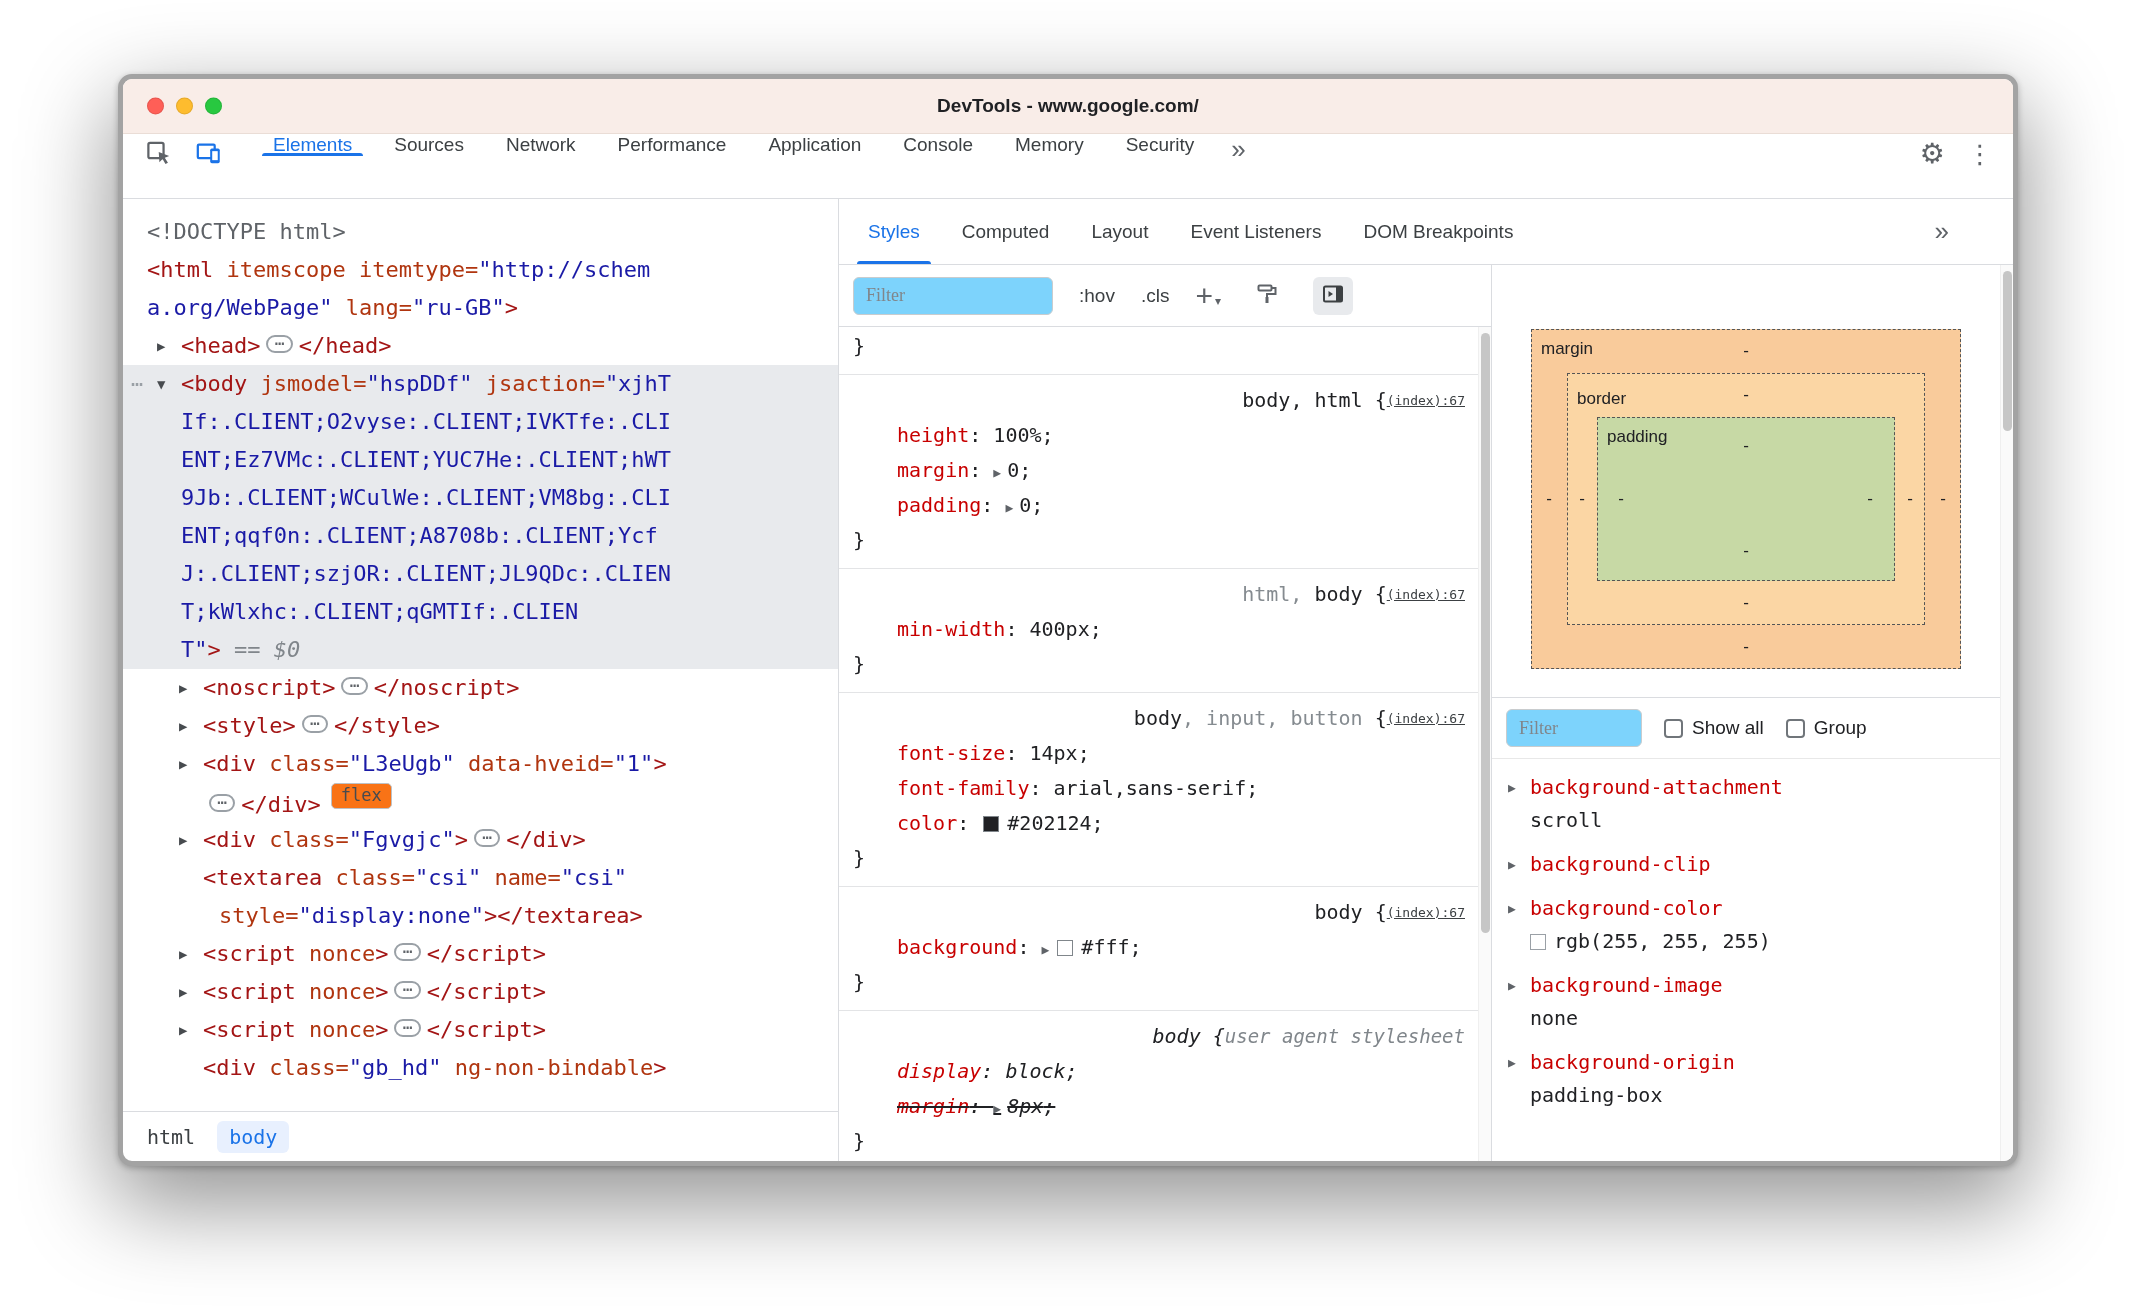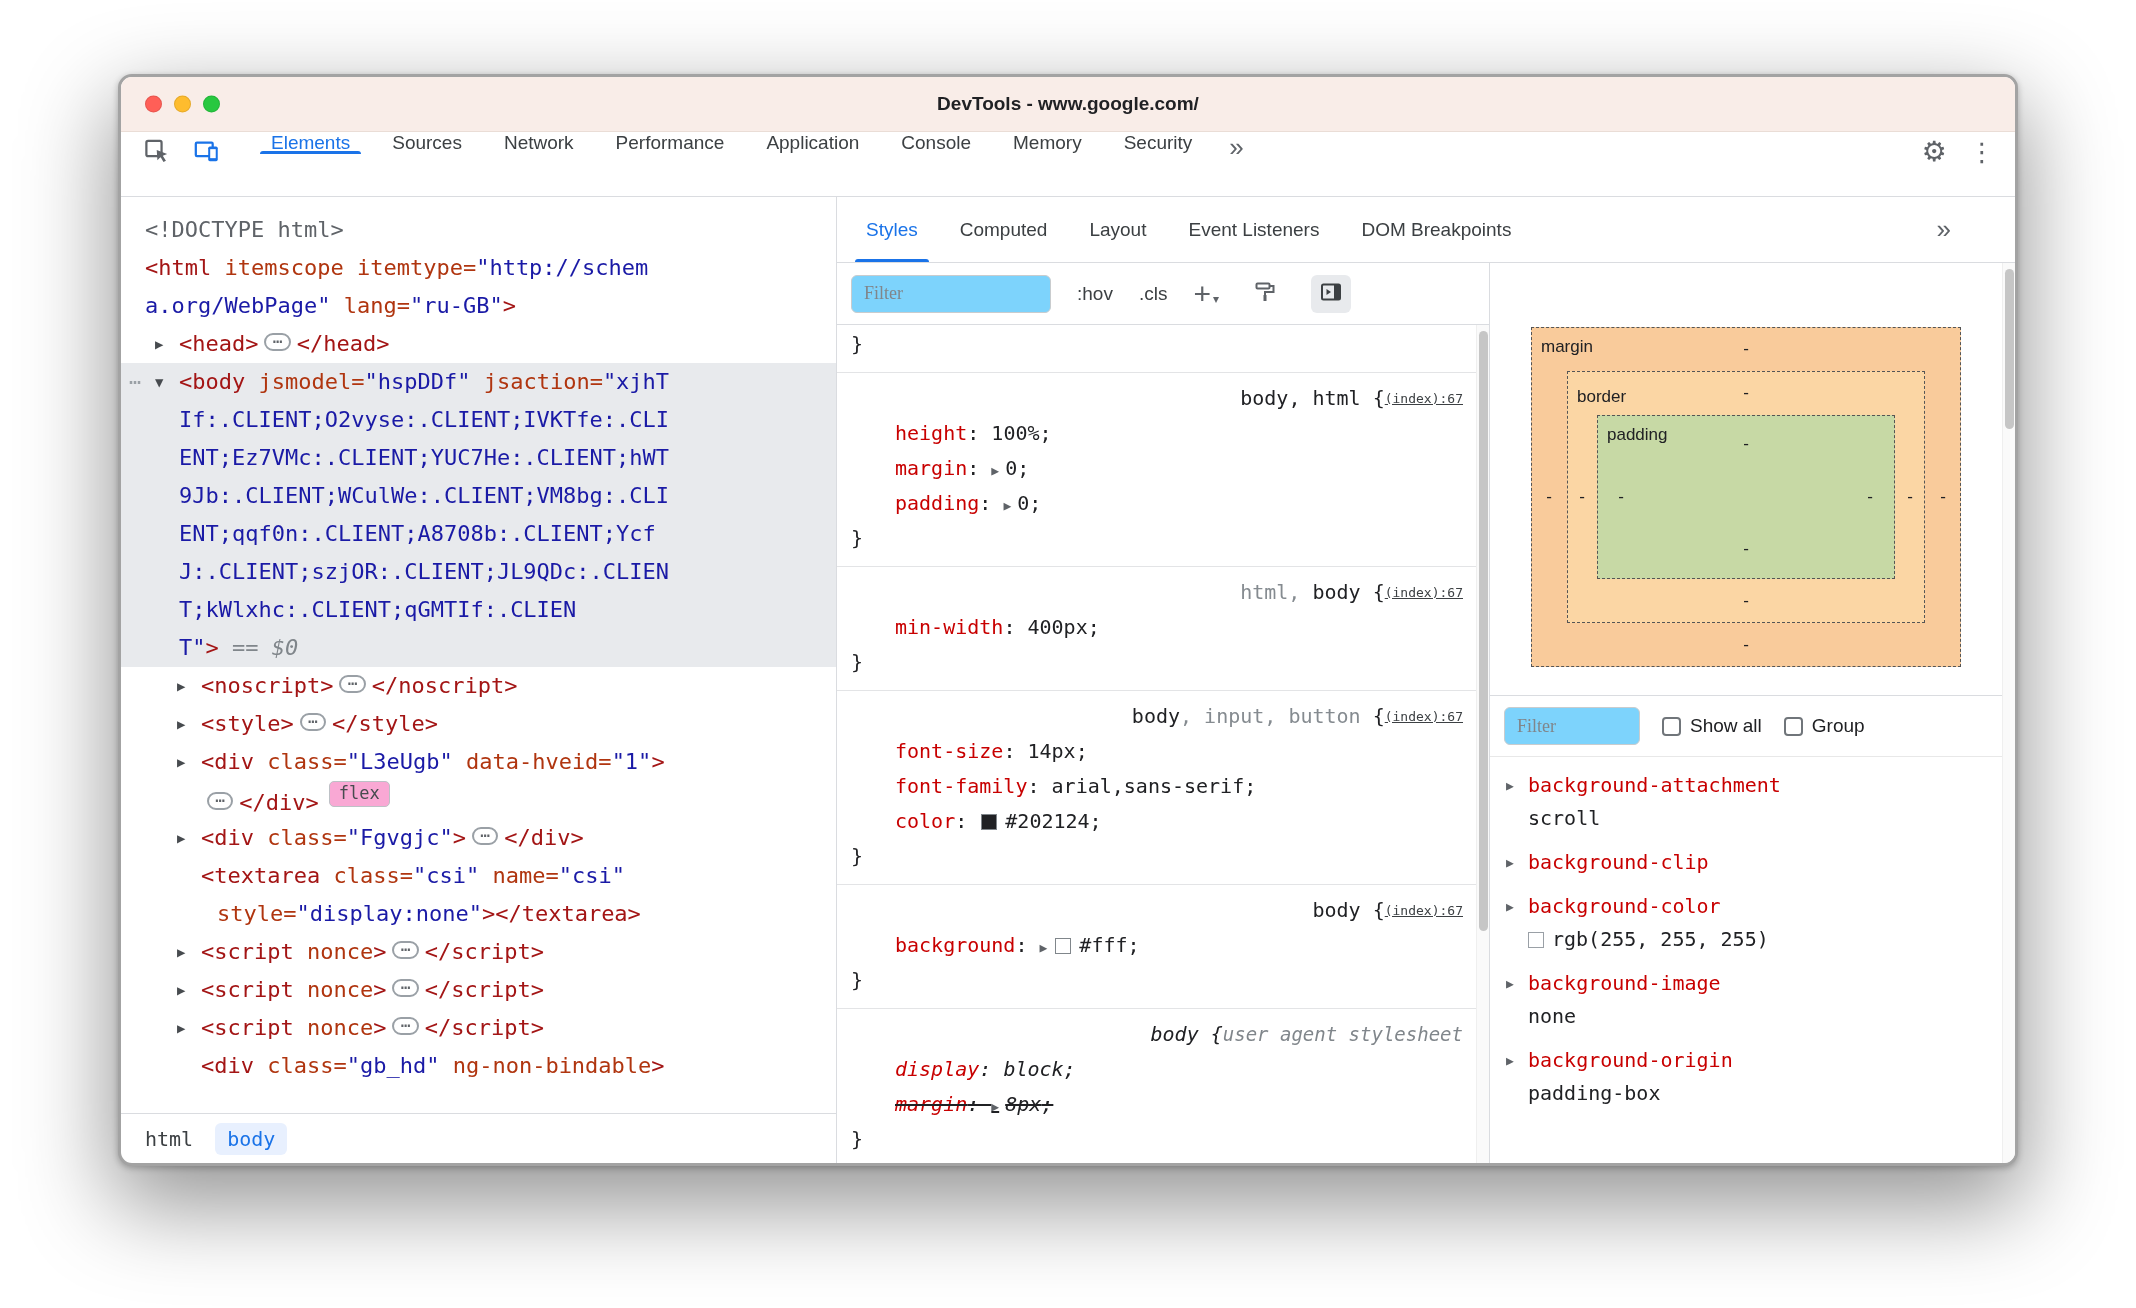--- a/index.html
+++ b/index.html
@@ -1,19 +1,19 @@
 <!DOCTYPE html>
 <html><head>
 <meta charset="utf-8">
 <style>
   * { box-sizing: border-box; margin: 0; padding: 0; }
   html,body { width: 2136px; height: 1308px; background:#ffffff; font-family:"Liberation Sans","DejaVu Sans",sans-serif; overflow:hidden; }
 
   .window { position:absolute; left:118px; top:74px; width:1900px; height:1092px; background:#fff;
-            border-radius:14px; border:3px solid #a3a3a3; overflow:hidden; display:flex; flex-direction:column;
+            border-radius:14px; border:5px solid #a3a3a3; overflow:hidden; display:flex; flex-direction:column;
             box-shadow:0 2px 6px rgba(0,0,0,.25), 0 34px 90px 6px rgba(0,0,0,.42); }
 
   
   .titlebar { height:55px; background:#F9EDE8; border-bottom:1px solid #EADDD6; position:relative;
               display:flex; align-items:center; justify-content:center; flex:0 0 auto; }
   .traffic { position:absolute; left:24px; top:50%; transform:translateY(-50%); display:flex; gap:12px; }
   .light { width:17px; height:17px; border-radius:50%; box-shadow: inset 0 0 0 1px rgba(0,0,0,.10); }
   .title { font-size:19px; font-weight:700; color:#202124; }
 
   
@@ -43,21 +43,21 @@
   .el-lead { position:absolute; left:8px; top:0; color:#9AA0A6; font-size:20px; }
   .tok-doctype { color:#5F6368; }
   .tok-tag { color:#A31515; }
   .tok-attr { color:#B0350F; }
   .tok-val { color:#1A1AA6; }
   .tok-meta { color:#80868B; }
   .tok-dollar { color:#80868B; font-style:italic; }
   .ellipsis-pill { display:inline-block; vertical-align:middle; margin:0 6px 6px; padding:0 6px; height:18px; line-height:13px;
                    border:2px solid #9AA0A6; border-radius:11px; color:#5F6368; font-size:17px; }
   .flex-badge { display:inline-block; vertical-align:middle; margin:0 0 19px 10px; padding:0 9px 2px; border:1px solid #BDC1C6;
-                border-radius:5px; background:#f9a8d4; color:#474B4F; font-size:17px; line-height:22px; }
+                border-radius:5px; background:#f97316; color:#474B4F; font-size:17px; line-height:22px; }
   .crumbs { height:50px; border-top:1px solid #DADCE0; display:flex; align-items:center; gap:10px; padding:0 12px;
             font-family:"DejaVu Sans Mono","Liberation Mono",monospace; font-size:20px; flex:0 0 auto; }
   .crumb { padding:4px 12px; border-radius:6px; color:#3C4043; }
   .crumb.active { color:#1A73E8; background:#E8F0FE; }
 
   
   .right-region { flex:1; display:flex; flex-direction:column; min-width:0; }
   .sidebar-tabs { height:66px; border-bottom:1px solid #DADCE0; display:flex; align-items:stretch; padding-left:8px; flex:0 0 auto; }
   .sidebar-tabs .tab-more { margin-left:auto; margin-right:48px; }
   .right-split { flex:1; display:flex; min-height:0; }

